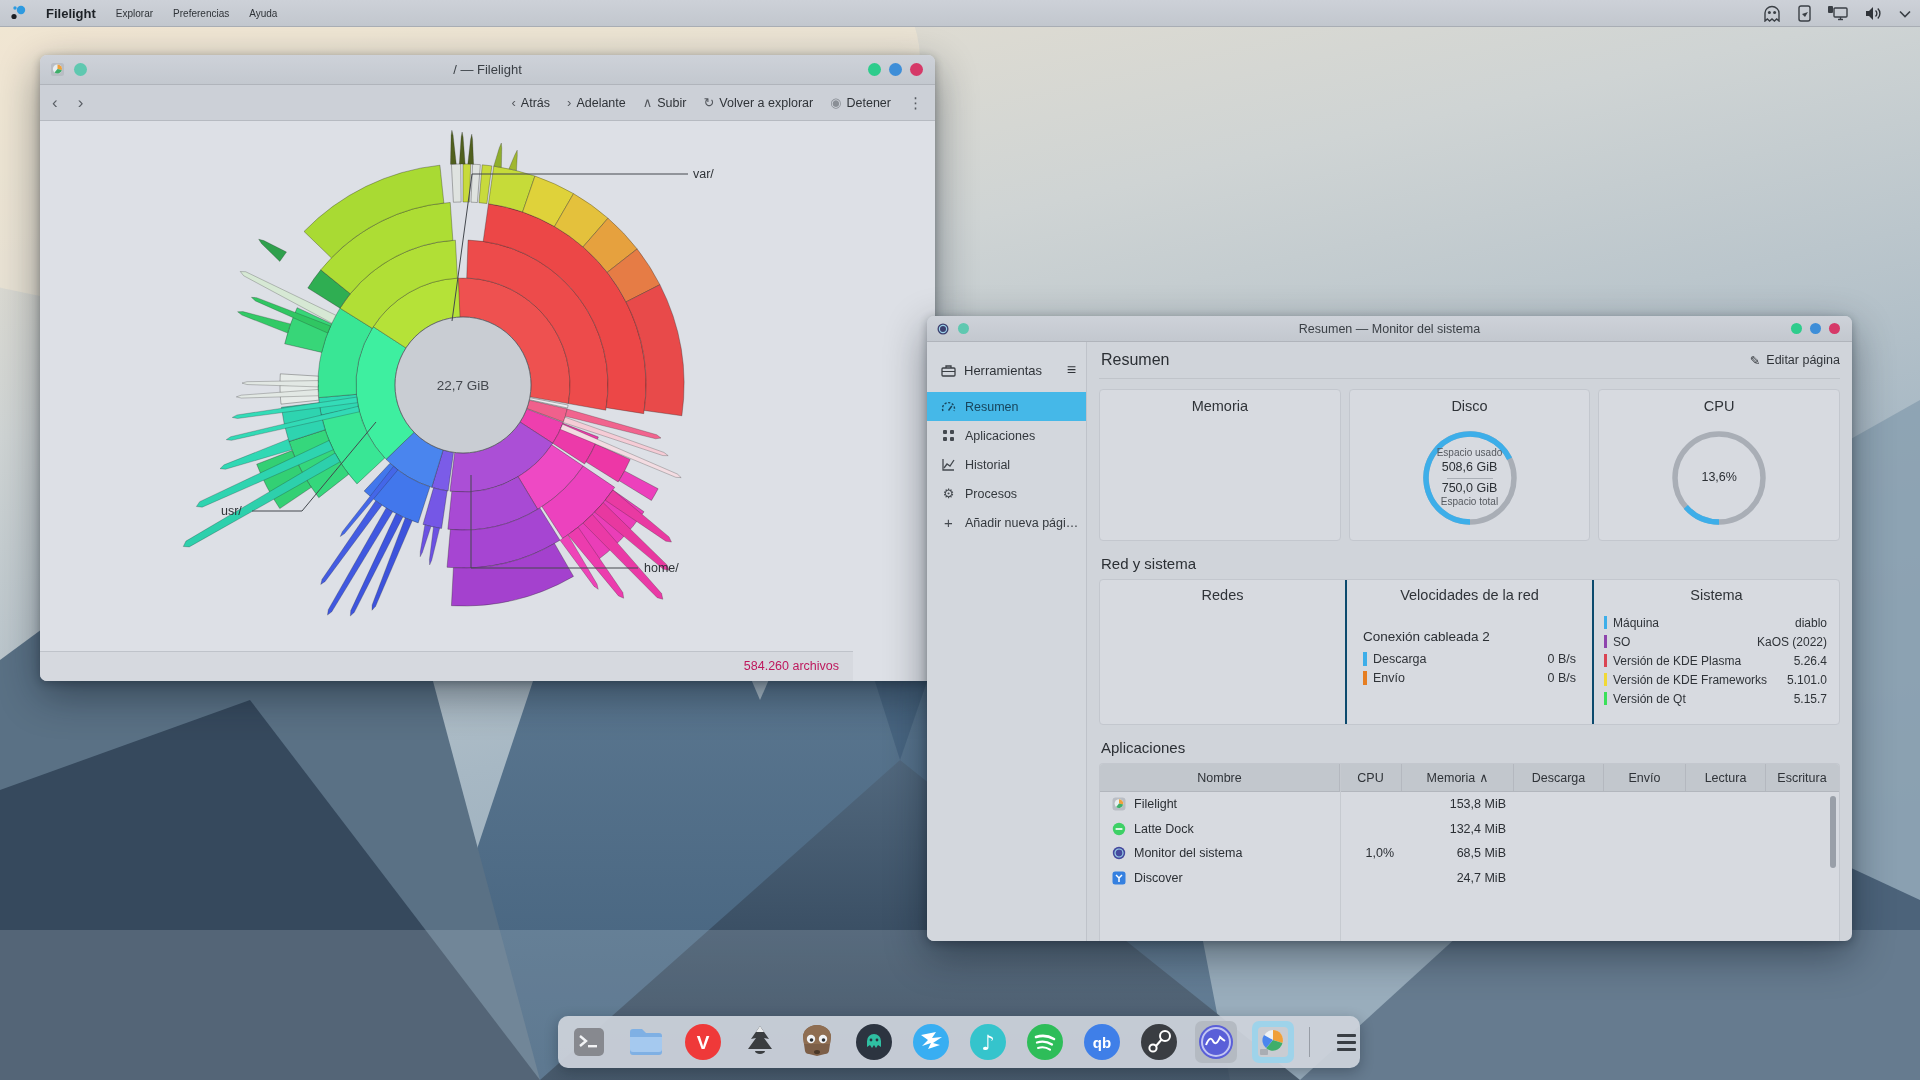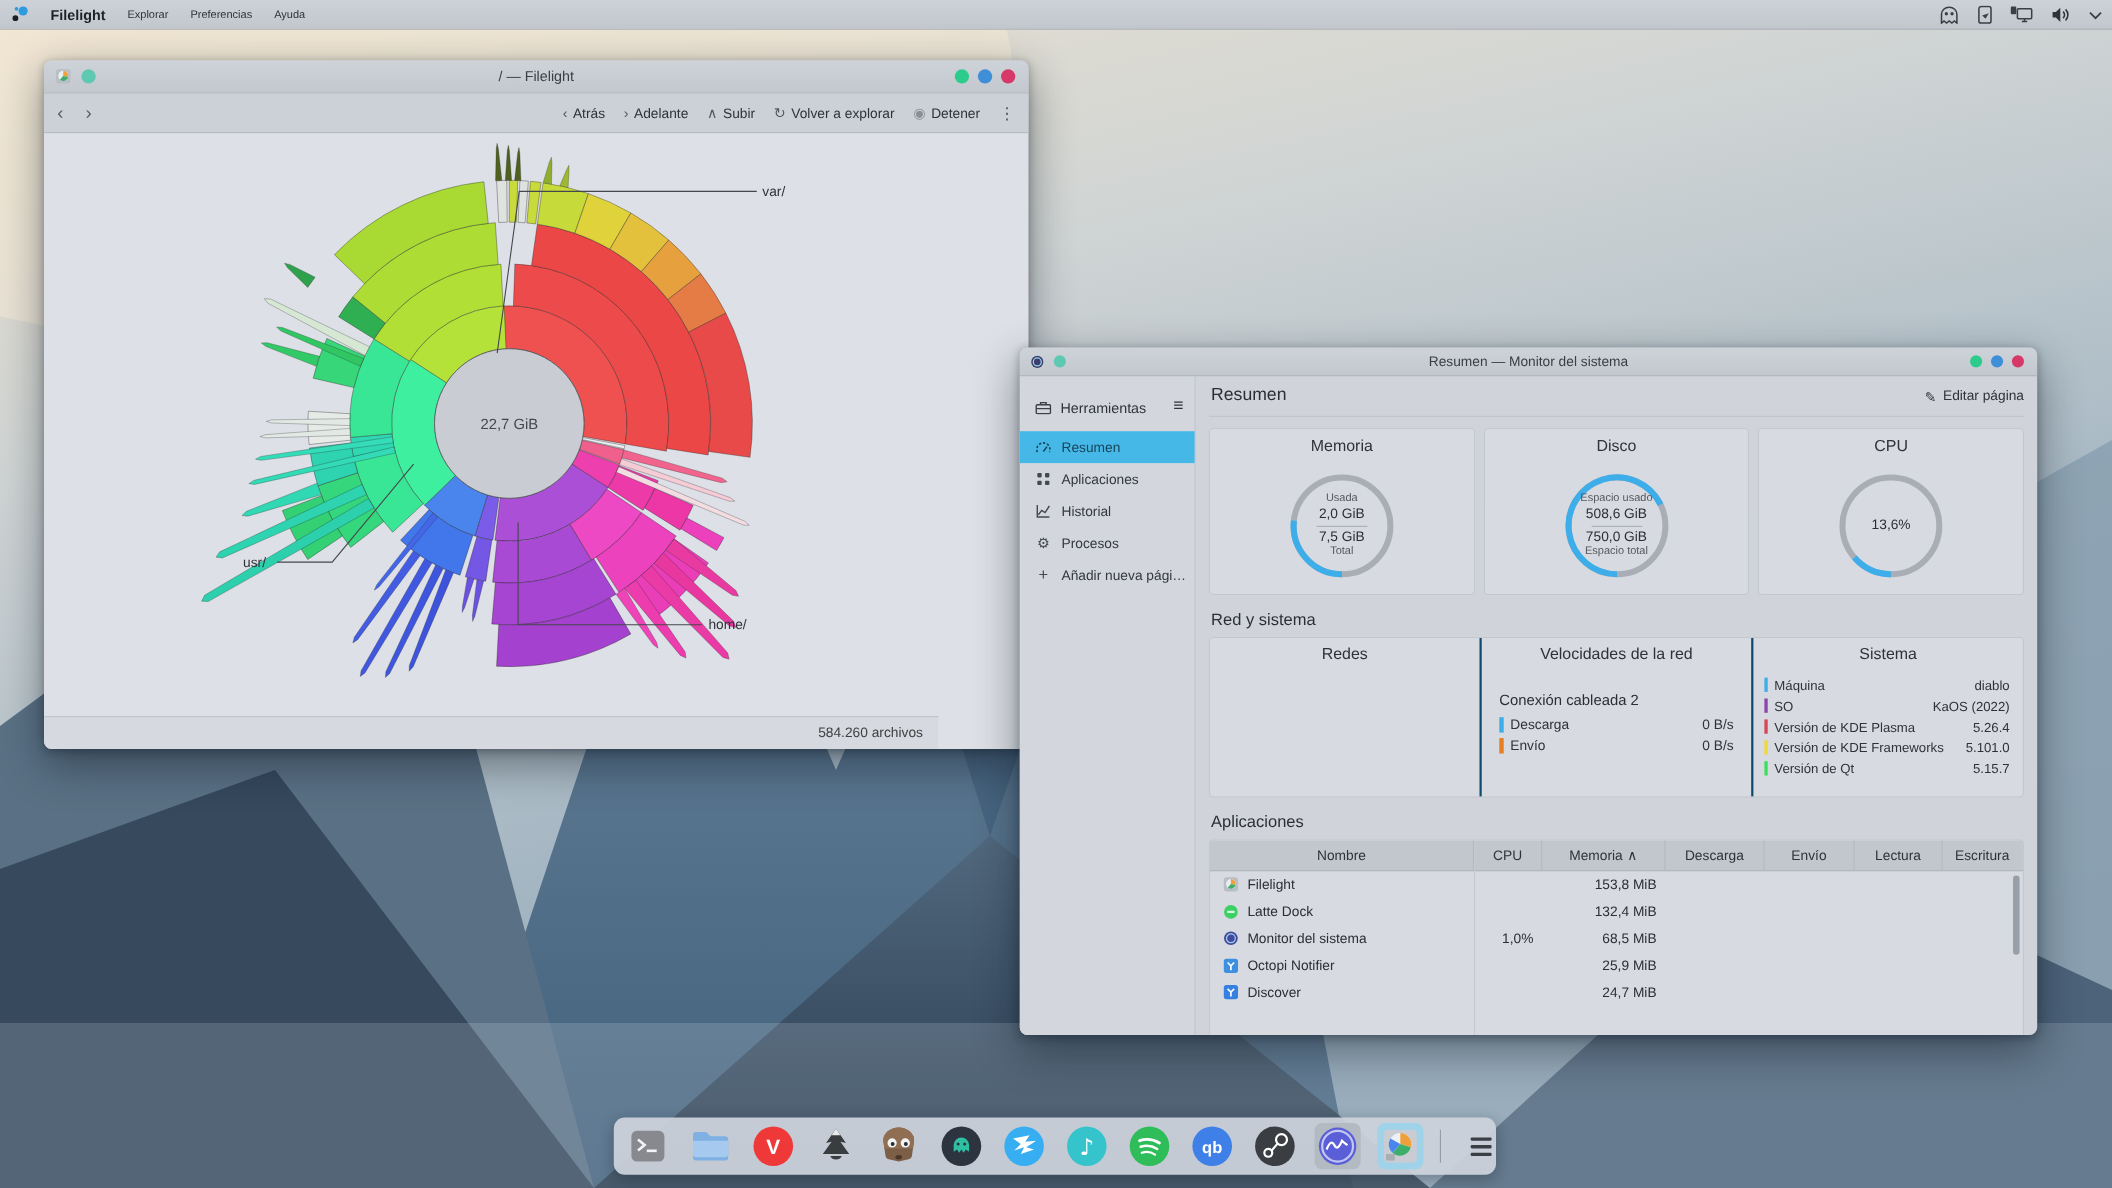--- a/index.html
+++ b/index.html
@@ -37,21 +37,21 @@
   #filelight .tb-title { font-size:13px; }
   .fl-toolbar { height:36px; background:#ccd0d7; border-bottom:1px solid #b6bac1;
     display:flex; align-items:center; padding:0 12px; }
   .fl-nav { display:flex; gap:20px; color:#5a5f66; font-size:17px; }
   .fl-nav span { cursor:default; }
   .fl-actions { margin-left:auto; display:flex; align-items:center; gap:17px; }
   .fl-btn { display:flex; align-items:center; gap:5px; font-size:12.5px; color:#2f3338; }
   .fl-btn .ic { color:#55595f; font-size:13px; }
   .fl-canvas { position:absolute; left:0; top:66px; width:813px; height:526px; }
   .fl-status { position:absolute; left:0; bottom:0; width:813px; height:30px;
-    background:#d6d9df; border-top:1px solid #bfc3ca; font-size:12.5px; color:#404040;
+    background:#d6d9df; border-top:1px solid #bfc3ca; font-size:12.5px; color:#be185d;
     line-height:29px; text-align:right; padding-right:14px; }
 
   
   #sysmon { left:927px; top:316px; width:925px; height:625px; background:#d0d4da; }
   #sysmon .titlebar { height:26px; }
   #sysmon .tb-title { font-size:12.5px; }
   .sm-body { display:flex; height:599px; }
   .sm-sidebar { width:160px; background:#d3d7dd; border-right:1px solid #bfc3ca; padding-top:14px; flex:none; }
   .sm-side-header { display:flex; align-items:center; height:28px; padding:0 10px 0 14px;
     font-size:13px; color:#2f3338; gap:8px; margin-bottom:8px; }
@@ -407,33 +407,20 @@
         <span class="pg-title">Resumen</span>
         <span class="sm-edit">
           <span>✎</span>
           <span>Editar página</span>
         </span>
       </div>
 
       <div class="cards">
         <div class="card">
           <h3>Memoria</h3>
-          <div class="gauge-wrap">
-            <svg viewBox="0 0 116 116">
-              <circle class="gauge-track" cx="58" cy="58" r="44"></circle>
-                <path class="gauge-arc" d="M58 102 A44 44 0 0 1 14.25 53.31"></path>
-            </svg>
-            <div class="gauge-text">
-              <span class="sm">Usada</span>
-              <span class="val">2,0 GiB</span>
-              <span class="sep"></span>
-              <span class="val">7,5 GiB</span>
-              <span class="sm">Total</span>
-            </div>
-          </div>
         </div>
         <div class="card">
           <h3>Disco</h3>
           <div class="gauge-wrap">
             <svg viewBox="0 0 116 116">
               <circle class="gauge-track" cx="58" cy="58" r="44"></circle>
                 <path class="gauge-arc" d="M58 102 A44 44 0 1 1 97.57 38.77"></path>
             </svg>
             <div class="gauge-text">
               <span class="sm">Espacio usado</span>
@@ -566,35 +553,20 @@
           <div class="num">1,0%</div>
           <div class="num">68,5 MiB</div>
           <div></div>
             <div></div>
             <div></div>
             <div></div>
         </div>
         <div class="t-row">
           <div class="name">
             <svg class="appicon" viewBox="0 0 14 14">
-              <rect x="0.5" y="0.5" width="13" height="13" rx="2.5" fill="#3d8fe0"></rect>
-              <path d="M4 4 l3 3 3-3 M7 7 v4" fill="none" stroke="#fff" stroke-width="1.5"></path>
-            </svg>
-            <span>Octopi Notifier</span>
-            </div>
-          <div class="num"></div>
-          <div class="num">25,9 MiB</div>
-          <div></div>
-            <div></div>
-            <div></div>
-            <div></div>
-        </div>
-        <div class="t-row">
-          <div class="name">
-            <svg class="appicon" viewBox="0 0 14 14">
               <rect x="0.5" y="0.5" width="13" height="13" rx="2.5" fill="#3580e0"></rect>
               <path d="M4 4 l3 3 3-3 M7 7 v4" fill="none" stroke="#fff" stroke-width="1.5"></path>
             </svg>
             <span>Discover</span>
             </div>
           <div class="num"></div>
           <div class="num">24,7 MiB</div>
           <div></div>
             <div></div>
             <div></div>

